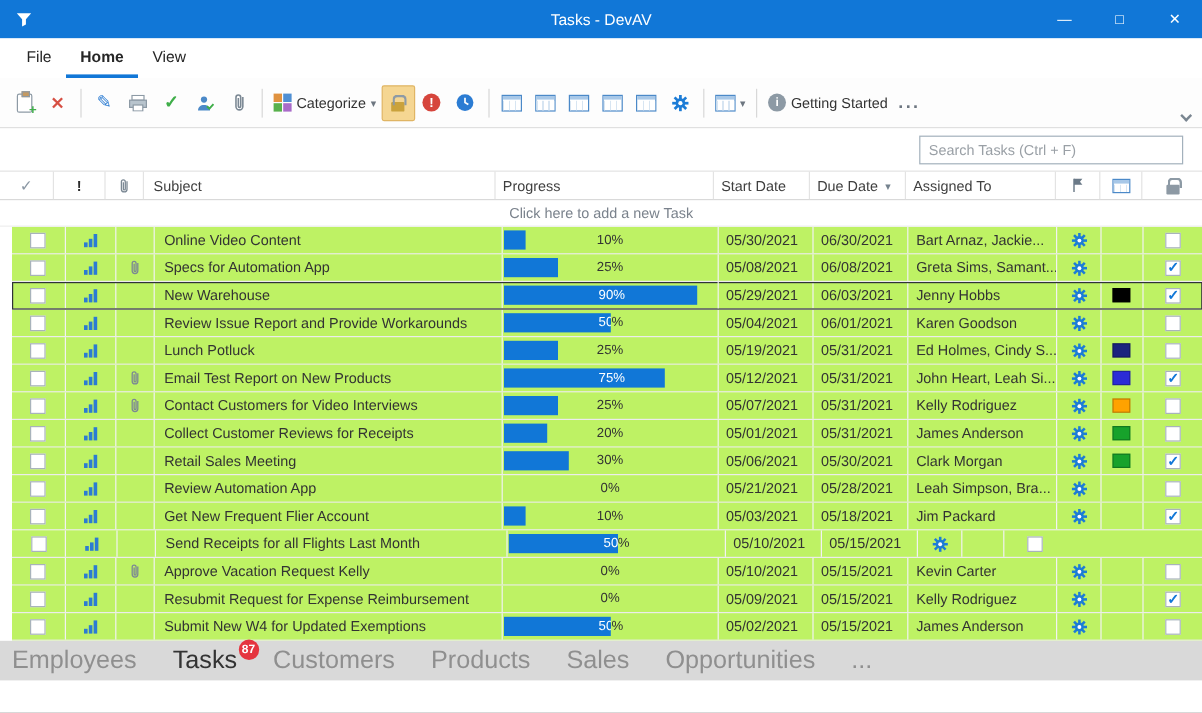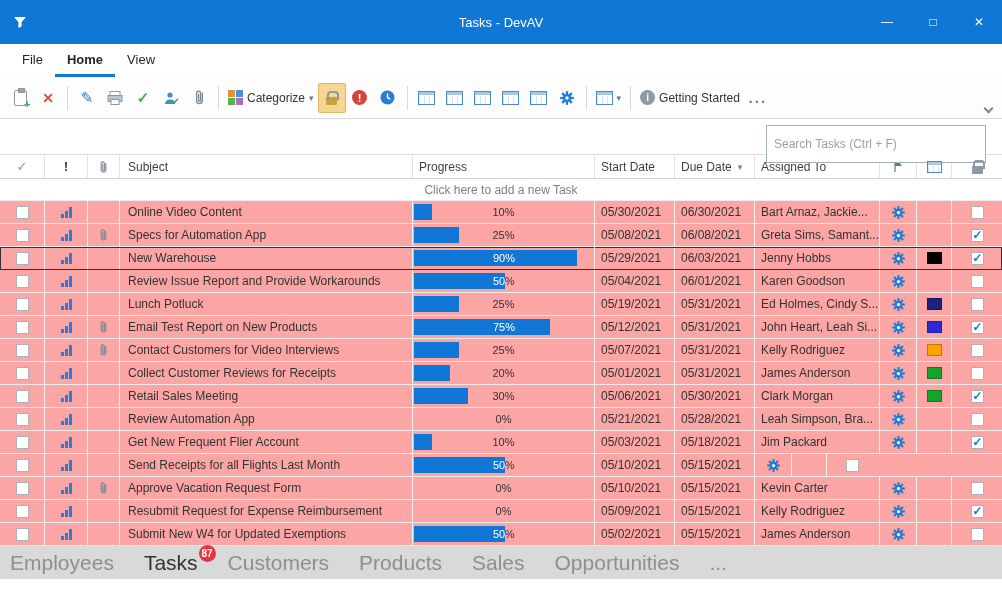--- a/index.html
+++ b/index.html
@@ -2,21 +2,21 @@
 <html><head>
 <meta charset="utf-8">
 <style>
   * { box-sizing: border-box; margin: 0; padding: 0; }
   html,body { background:#9a9a9a; }
   body { font-family: "Liberation Sans", sans-serif; }
   .app { width:1002px; height:594px; background:#fff; position:relative; overflow:hidden;
          display:flex; flex-direction:column; font-family:"Liberation Sans",sans-serif; }
 
   
-  .titlebar { height:44px; background:#1177d7; display:flex; align-items:center; flex:0 0 auto; color:#fff; }
+  .titlebar { height:32px; background:#1177d7; display:flex; align-items:center; flex:0 0 auto; color:#fff; }
   .app-icon { width:40px; display:flex; justify-content:center; }
   .title-text { position:absolute; left:0; right:0; text-align:center; font-size:13px; color:#fff; pointer-events:none; }
   .winbtns { margin-left:auto; display:flex; z-index:2; }
   .winbtn { width:46px; height:32px; display:flex; align-items:center; justify-content:center; font-size:12px; color:#fff; cursor:default; }
 
   
   .menubar { height:33px; display:flex; align-items:stretch; padding-left:10px; background:#fff; flex:0 0 auto; }
   .mitem { padding:0 12px; display:flex; align-items:center; font-size:13px; color:#262626; border-bottom:3px solid transparent; }
   .mitem.active { border-bottom-color:#1177d7; font-weight:700; }
 
@@ -52,33 +52,33 @@
   .ico-grid::after { content:""; position:absolute; left:0; right:0; top:4px; bottom:0;
                      background:repeating-linear-gradient(to right,#d7e5f2 0 1px,transparent 1px 5px); }
   .ico-grid.sm { width:15px; height:12px; }
   .ico-gs { width:15px; height:15px; border-radius:50%; background:#8d9aa5; color:#fff; font-size:10px; font-weight:700;
             display:flex; align-items:center; justify-content:center; }
   .ribbon-chevron { position:absolute; right:10px; bottom:6px; width:7px; height:7px;
                     border-right:2px solid #7a8691; border-bottom:2px solid #7a8691; transform:rotate(45deg); }
 
   
   .searchpanel { height:35px; background:#fff; position:relative; flex:0 0 auto; }
-  .search-input { position:absolute; right:16px; top:6px; width:220px; height:38px; border:1px solid #a3b1bc;
+  .search-input { position:absolute; right:16px; top:6px; width:220px; height:24px; border:1px solid #a3b1bc;
                   padding:0 7px; font-size:12px; color:#333; font-family:"Liberation Sans",sans-serif; outline:none; }
   .search-input::placeholder { color:#9aa0a6; }
 
   
   .gridheader { height:25px; display:flex; border-top:1px solid #dcdcdc; border-bottom:1px solid #d0d0d0;
                 background:#fff; flex:0 0 auto; }
   .hcell { display:flex; align-items:center; font-size:12px; color:#3f3f3f; border-right:1px solid #e3e3e3;
            overflow:hidden; white-space:nowrap; }
   .addrow { height:22px; display:flex; align-items:center; justify-content:center; font-size:12px; color:#7a828c;
             border-bottom:1px solid #ececec; background:#fff; flex:0 0 auto; }
   .rows { height:345px; overflow:hidden; flex:0 0 auto; background:#fff; }
-  .trow { display:flex; height:23px; border-bottom:1px solid #ececec; background:#fca5a5; position:relative; }
+  .trow { display:flex; height:23px; border-bottom:1px solid #ececec; background:#bef264; position:relative;margin-left:10px; }
   .trow.sel { outline:1px solid #2f3337; outline-offset:-1px; z-index:2; }
   .cell { display:flex; align-items:center; border-right:1px solid #f2f2f2; overflow:hidden; white-space:nowrap;
           font-size:12px; color:#333; }
   .c-check { width:45px; justify-content:center; }
   .c-pri   { width:43px; justify-content:center; }
   .c-clip  { width:32px; justify-content:center; }
   .c-subj  { width:293px; padding-left:8px; }
   .c-prog  { width:182px; position:relative; }
   .c-date  { width:80px; padding-left:6px; }
   .c-asg   { width:125px; padding-left:6px; }
@@ -866,21 +866,21 @@
             <i></i>
             <i></i>
             <i></i>
           </span>
         </div>
         <div class="cell c-clip">
           <svg width="9" height="14" viewBox="0 0 10 15">
             <path d="M7.6 3.2v7.2a2.6 2.6 0 0 1-5.2 0V3.6a1.8 1.8 0 0 1 3.6 0v6.6a.9.9 0 0 1-1.8 0V4" fill="none" stroke="#7b8894" stroke-width="1.2"></path>
           </svg>
         </div>
-        <div class="cell c-subj">Approve Vacation Request Form</div>
+        <div class="cell c-subj">Approve Vacation Request Kelly</div>
         <div class="cell c-prog">
           <span class="ptxt dark">0%</span>
           <div class="pbar" style="width:0%">
             <span class="ptxt light">0%</span>
           </div>
         </div>
         <div class="cell c-date">05/10/2021</div>
         <div class="cell c-date">05/15/2021</div>
         <div class="cell c-asg">Kevin Carter</div>
         <div class="cell c-flag">

